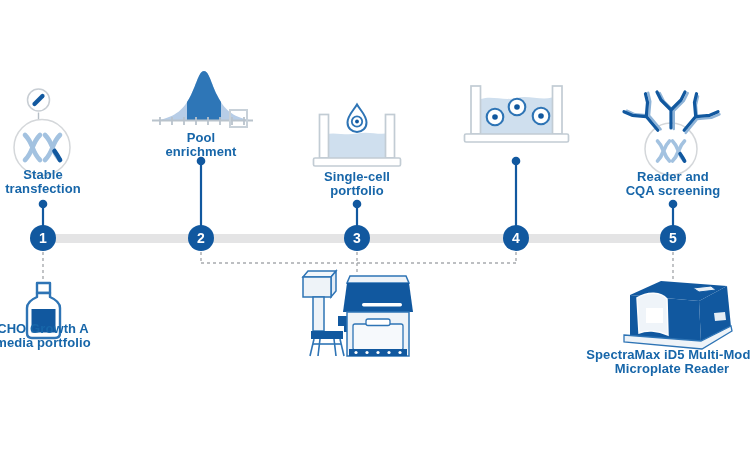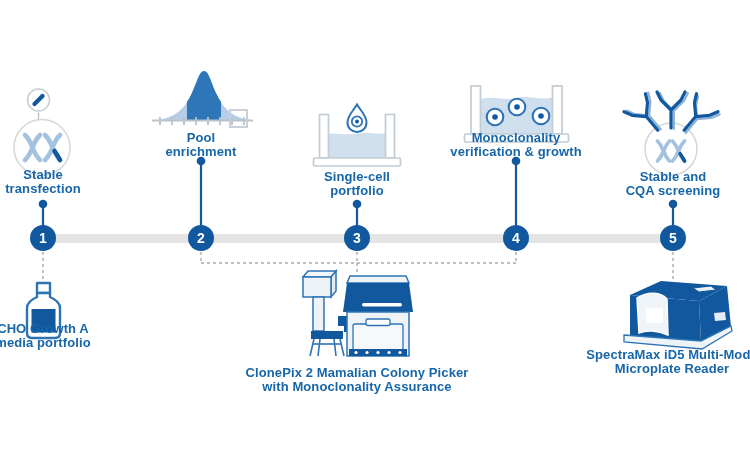--- a/index.html
+++ b/index.html
@@ -172,31 +172,27 @@
     <path d="M624,335 L701,341 L731,326 L732,331 L702,349 L624,342 Z" fill="#eef3f8" stroke="#2e74b5" stroke-width="1.3"></path>
   </g>
 </svg>
 
 <div class="lbl" style="left:-17px;top:168px;width:120px">Stable
 transfection</div>
 <div class="lbl" style="left:141px;top:131px;width:120px">Pool
 enrichment</div>
 <div class="lbl" style="left:297px;top:170px;width:120px">Single-cell
 portfolio</div>
-<div class="lbl" style="left:431px;top:131px;width:170px">Monoclonality
-verification &amp; growth</div>
-<div class="lbl" style="left:608px;top:170px;width:130px">Stable and
+<div class="lbl" style="left:608px;top:170px;width:130px">Reader and
 CQA screening</div>
 
 <div class="badge" style="left:30px;top:225px">1</div>
 <div class="badge" style="left:188px;top:225px">2</div>
 <div class="badge" style="left:344px;top:225px">3</div>
 <div class="badge" style="left:503px;top:225px">4</div>
 <div class="badge" style="left:660px;top:225px">5</div>
 
 <div class="lbl" style="left:-27px;top:322px;width:140px">CHO Growth A
 media portfolio</div>
-<div class="lbl" style="left:227px;top:366px;width:260px">ClonePix 2 Mamalian Colony Picker
-with Monoclonality Assurance</div>
 <div class="lbl" style="left:562px;top:348px;width:220px">SpectraMax iD5 Multi-Mode
 Microplate Reader</div>
 
 </div>
 
 </body></html>

